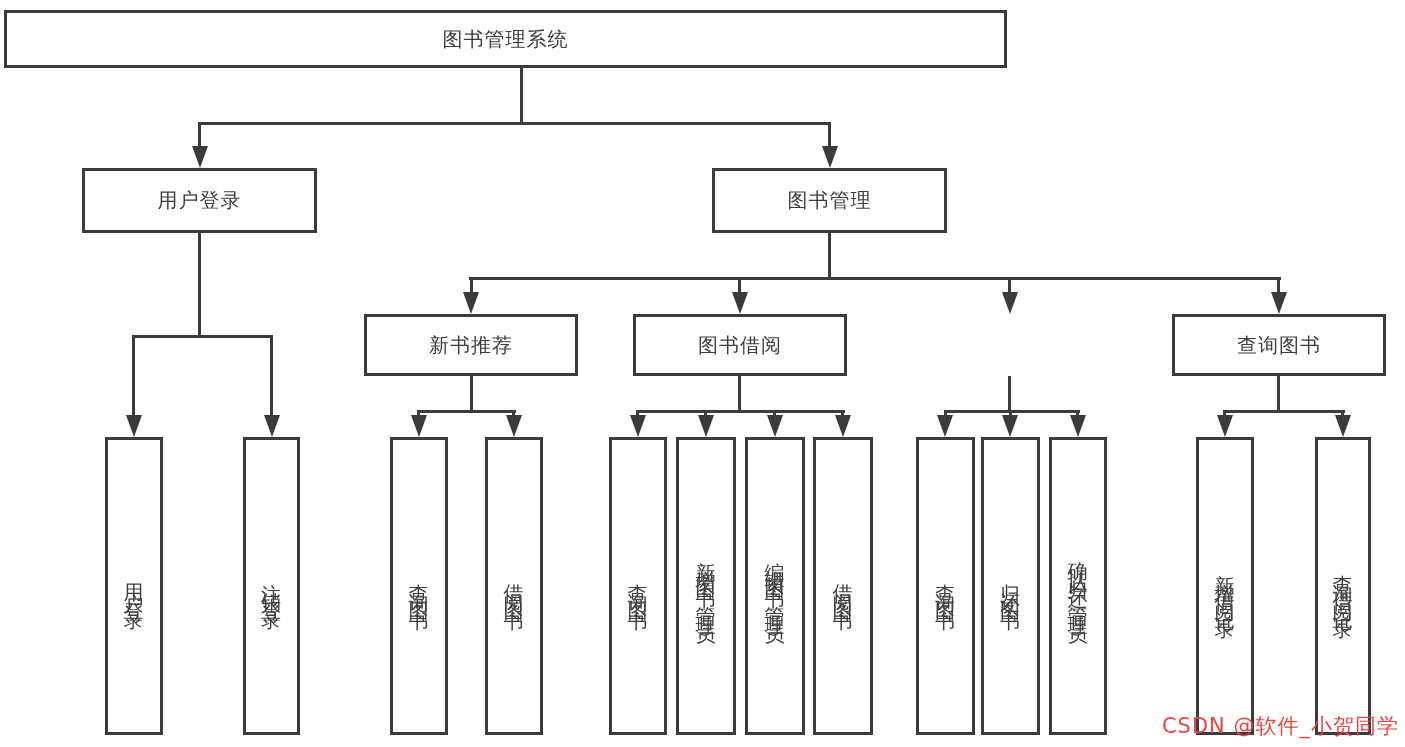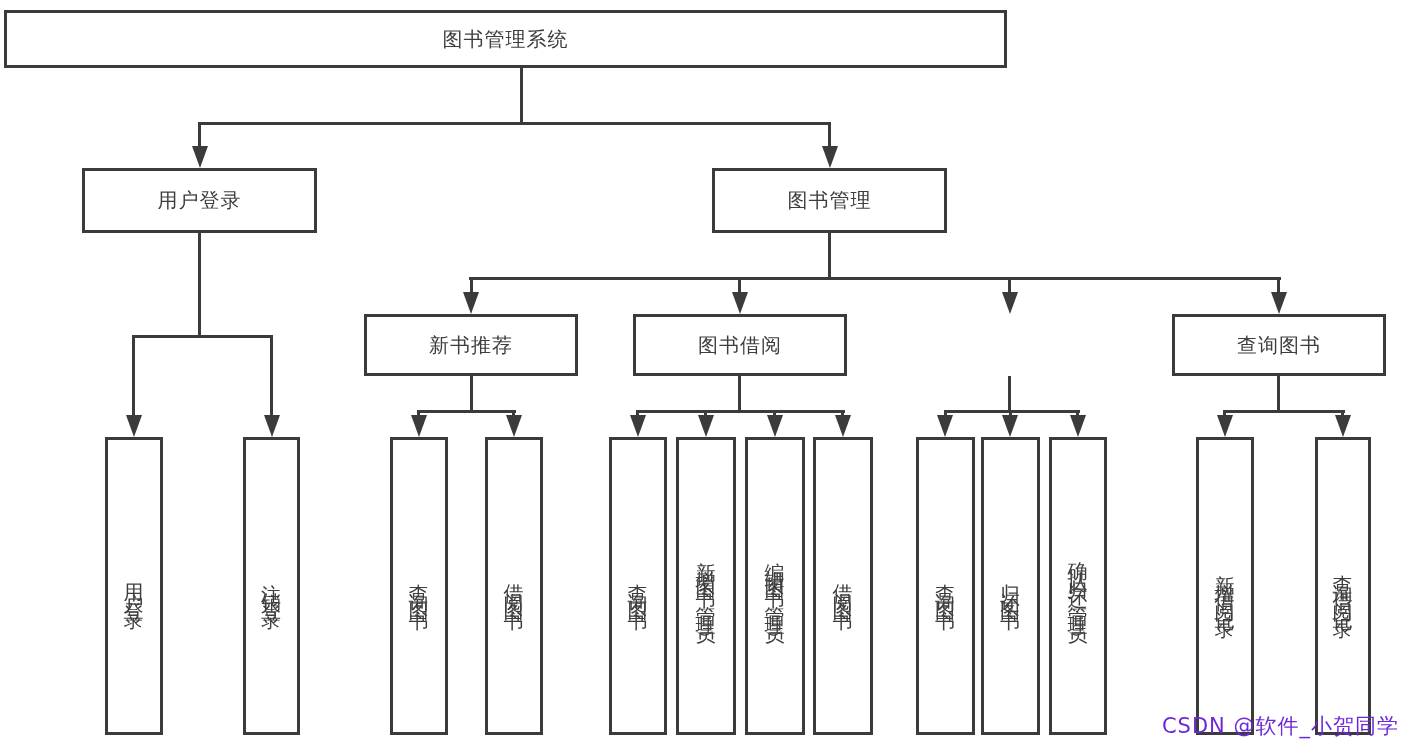--- a/index.html
+++ b/index.html
@@ -40,21 +40,21 @@
     height: 0;
     border-left: 8px solid transparent;
     border-right: 8px solid transparent;
     border-top: 22px solid #3b3b3b;
   }
   .watermark {
     position: absolute;
     top: 712px;
     right: 6px;
     font-size: 21px;
-    color: #6d28d9;
+    color: #ef4444;
     letter-spacing: 1px;
     z-index: 5;
     white-space: nowrap;
   }
 </style>
 </head>
 <body>
 
 <div class="canvas">
 

